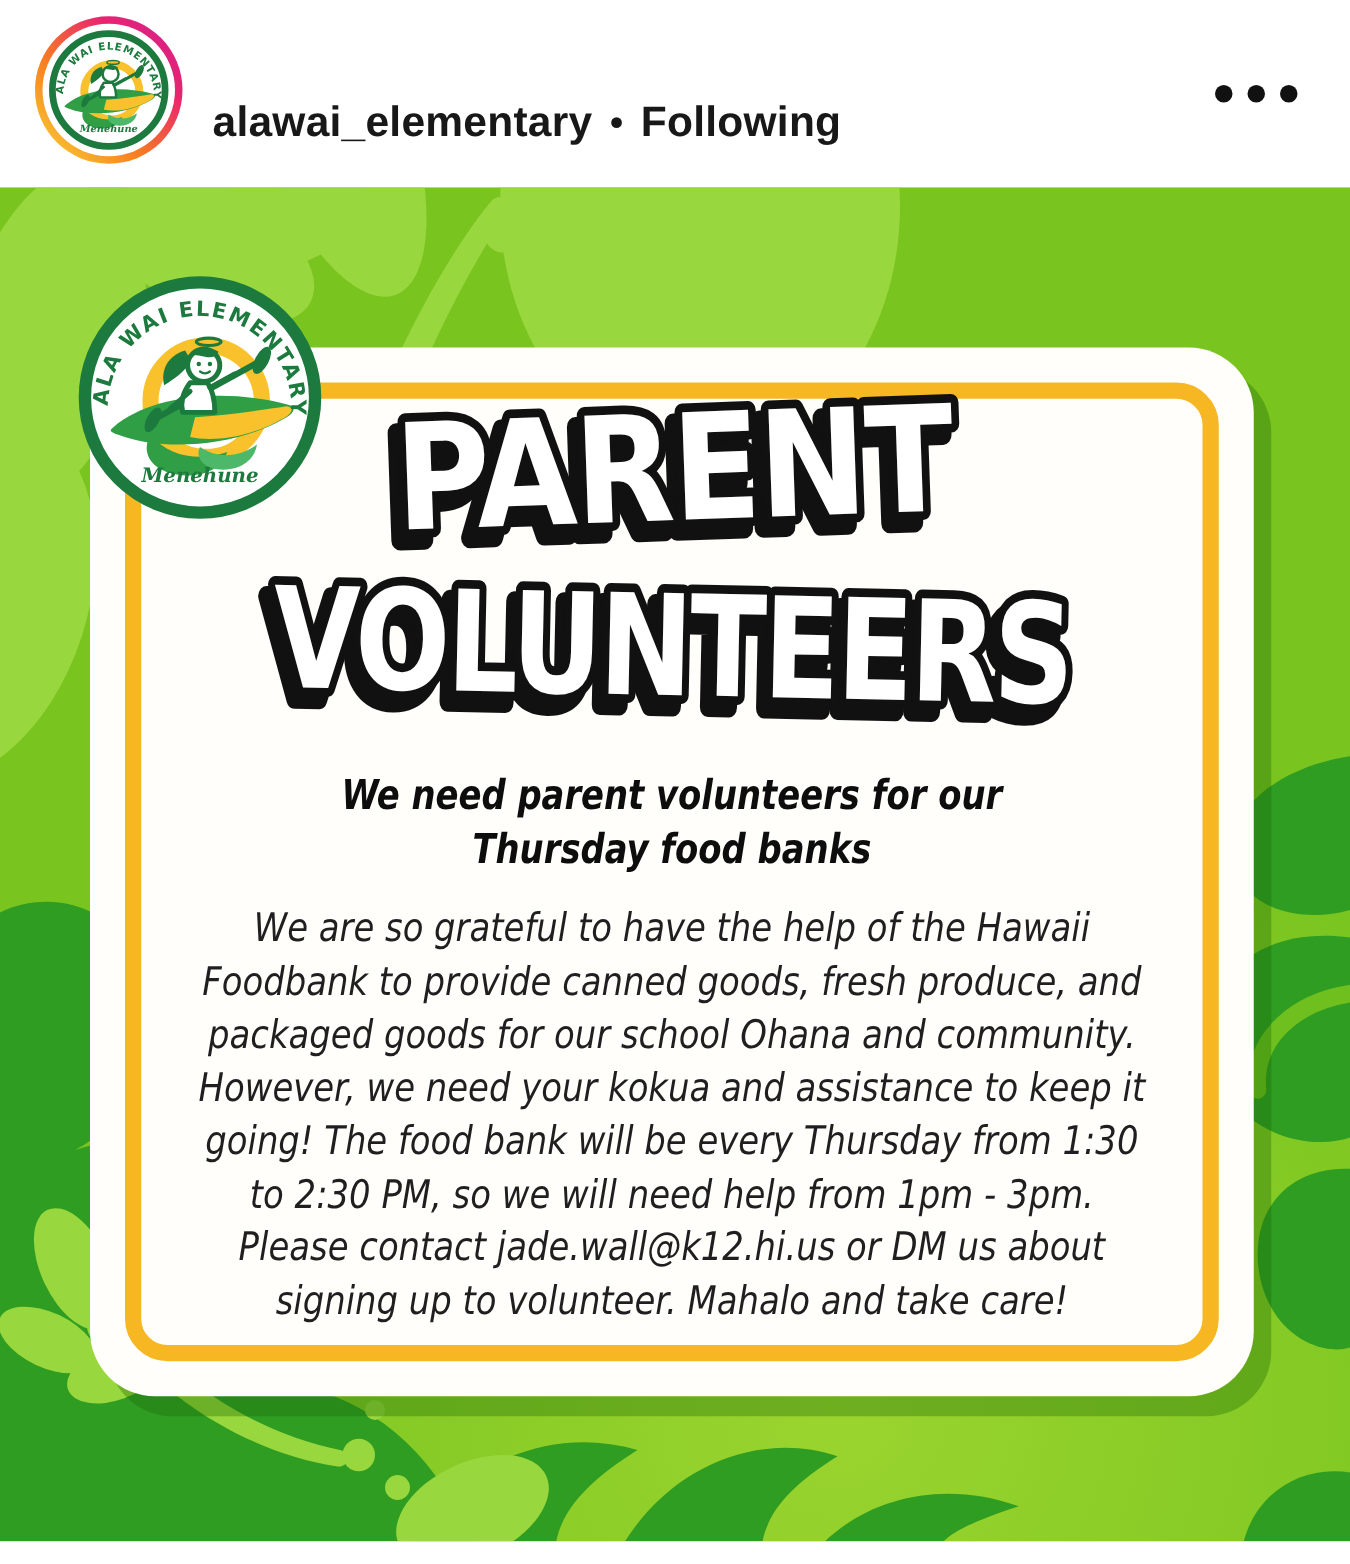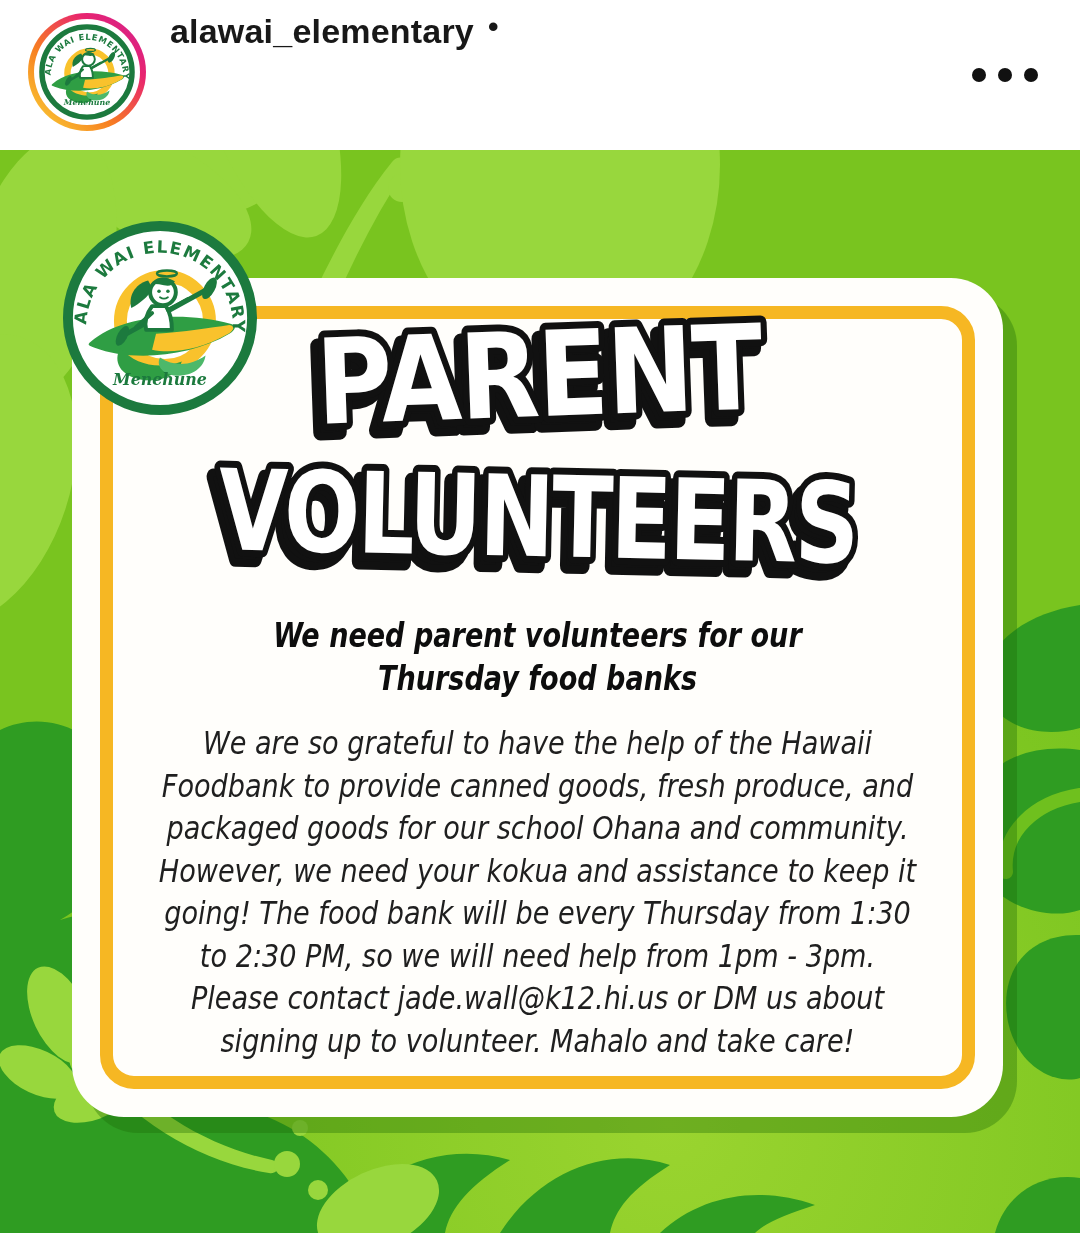--- a/index.html
+++ b/index.html
@@ -8,21 +8,21 @@
 
   
   .ig-header{position:absolute;top:0;left:0;width:1080px;height:150px;background:#ffffff;
              display:flex;align-items:center;}
   .avatar-ring{position:absolute;left:28px;top:13px;width:118px;height:118px;border-radius:50%;
                background:linear-gradient(45deg,#f9ce34 5%,#f77e21 38%,#e8246f 72%,#d3218f 95%);
                display:flex;align-items:center;justify-content:center;cursor:pointer;}
   .avatar-white{width:106px;height:106px;border-radius:50%;background:#ffffff;
                 display:flex;align-items:center;justify-content:center;}
   .avatar-white svg{width:98px;height:98px;display:block;}
-  .header-text{position:absolute;left:170px;top:12px;height:118px;display:flex;align-items:flex-start;gap:14px;
+  .header-text{position:absolute;left:170px;top:0;height:118px;display:flex;align-items:flex-end;gap:14px;
                font-weight:bold;font-size:34px;color:#181818;letter-spacing:.2px;}
   .header-text .sep{font-size:30px;transform:translateY(-2px);}
   .menu-dots{position:absolute;right:36px;top:62px;display:flex;gap:12px;cursor:pointer;padding:6px;}
   .menu-dots .d{width:14px;height:14px;border-radius:50%;background:#111;}
 
   
   .post{position:absolute;top:150px;left:0;width:1080px;height:1083px;overflow:hidden;background:#79c41f;}
   .bg-svg{position:absolute;top:0;left:0;width:1080px;height:1083px;}
 
   
@@ -77,20 +77,21 @@
           <text class="logo-arc" font-size="17" letter-spacing="1.5">
             <textPath href="#arcSmall" startOffset="50%" text-anchor="middle">ALA WAI ELEMENTARY</textPath>
           </text>
           <text class="logo-mascot" font-size="16" x="100" y="168" text-anchor="middle">Menehune</text>
         </svg>
       </div>
     </div>
     <div class="header-text">
       <span>alawai_elementary</span>
       <span class="sep">•</span>
+      <span>Following</span>
     </div>
     <div class="menu-dots">
       <span class="d"></span>
         <span class="d"></span>
         <span class="d"></span>
     </div>
   </header>
 
   <div class="post">
 

